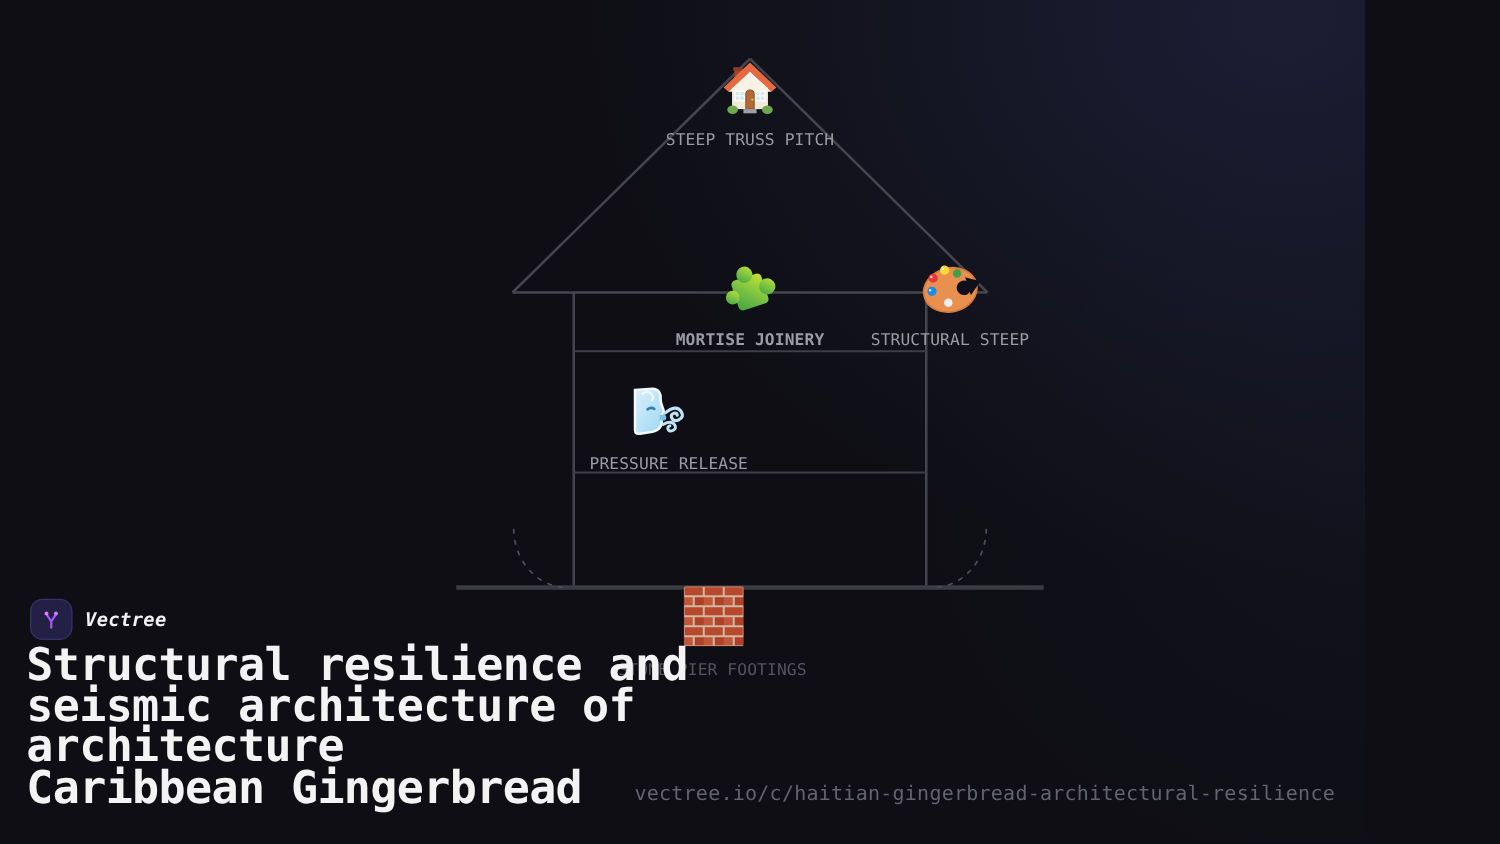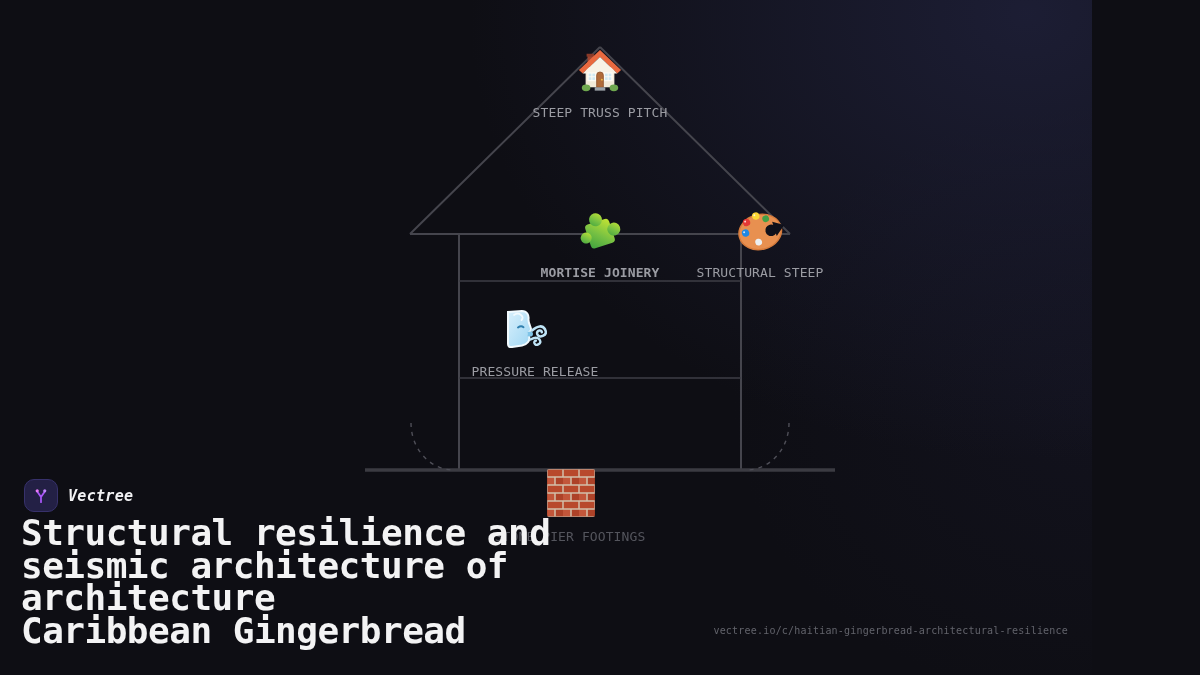--- a/index.html
+++ b/index.html
@@ -35,21 +35,21 @@
     position:absolute; left:68px; top:487px; z-index:5;
     font-size:15px; font-weight:bold; color:#f2f2f4; letter-spacing:0.3px;font-style:italic;
   }
   .card-title {
     position:absolute; left:21px; top:517px; z-index:6;
     font-size:36px; font-weight:bold; color:#f3f3f4;
     line-height:32.5px; letter-spacing:-0.5px; white-space:nowrap;
   }
   .card-url {
     position:absolute; right:24px; top:625px; z-index:5;
-    font-size:10px; color:#62636b; letter-spacing:0.2px; white-space:nowrap;
+    font-size:16px; color:#62636b; letter-spacing:0.2px; white-space:nowrap;
   }
 </style>
 </head>
 <body>
 
 <div class="stage">
 
   <svg class="lines" width="1200" height="675" viewBox="0 0 1200 675">
 
     <path d="M600 47 L410 234 M600 47 L790 234 M410 234 H790" fill="none" stroke="#45454d" stroke-width="2"></path>

